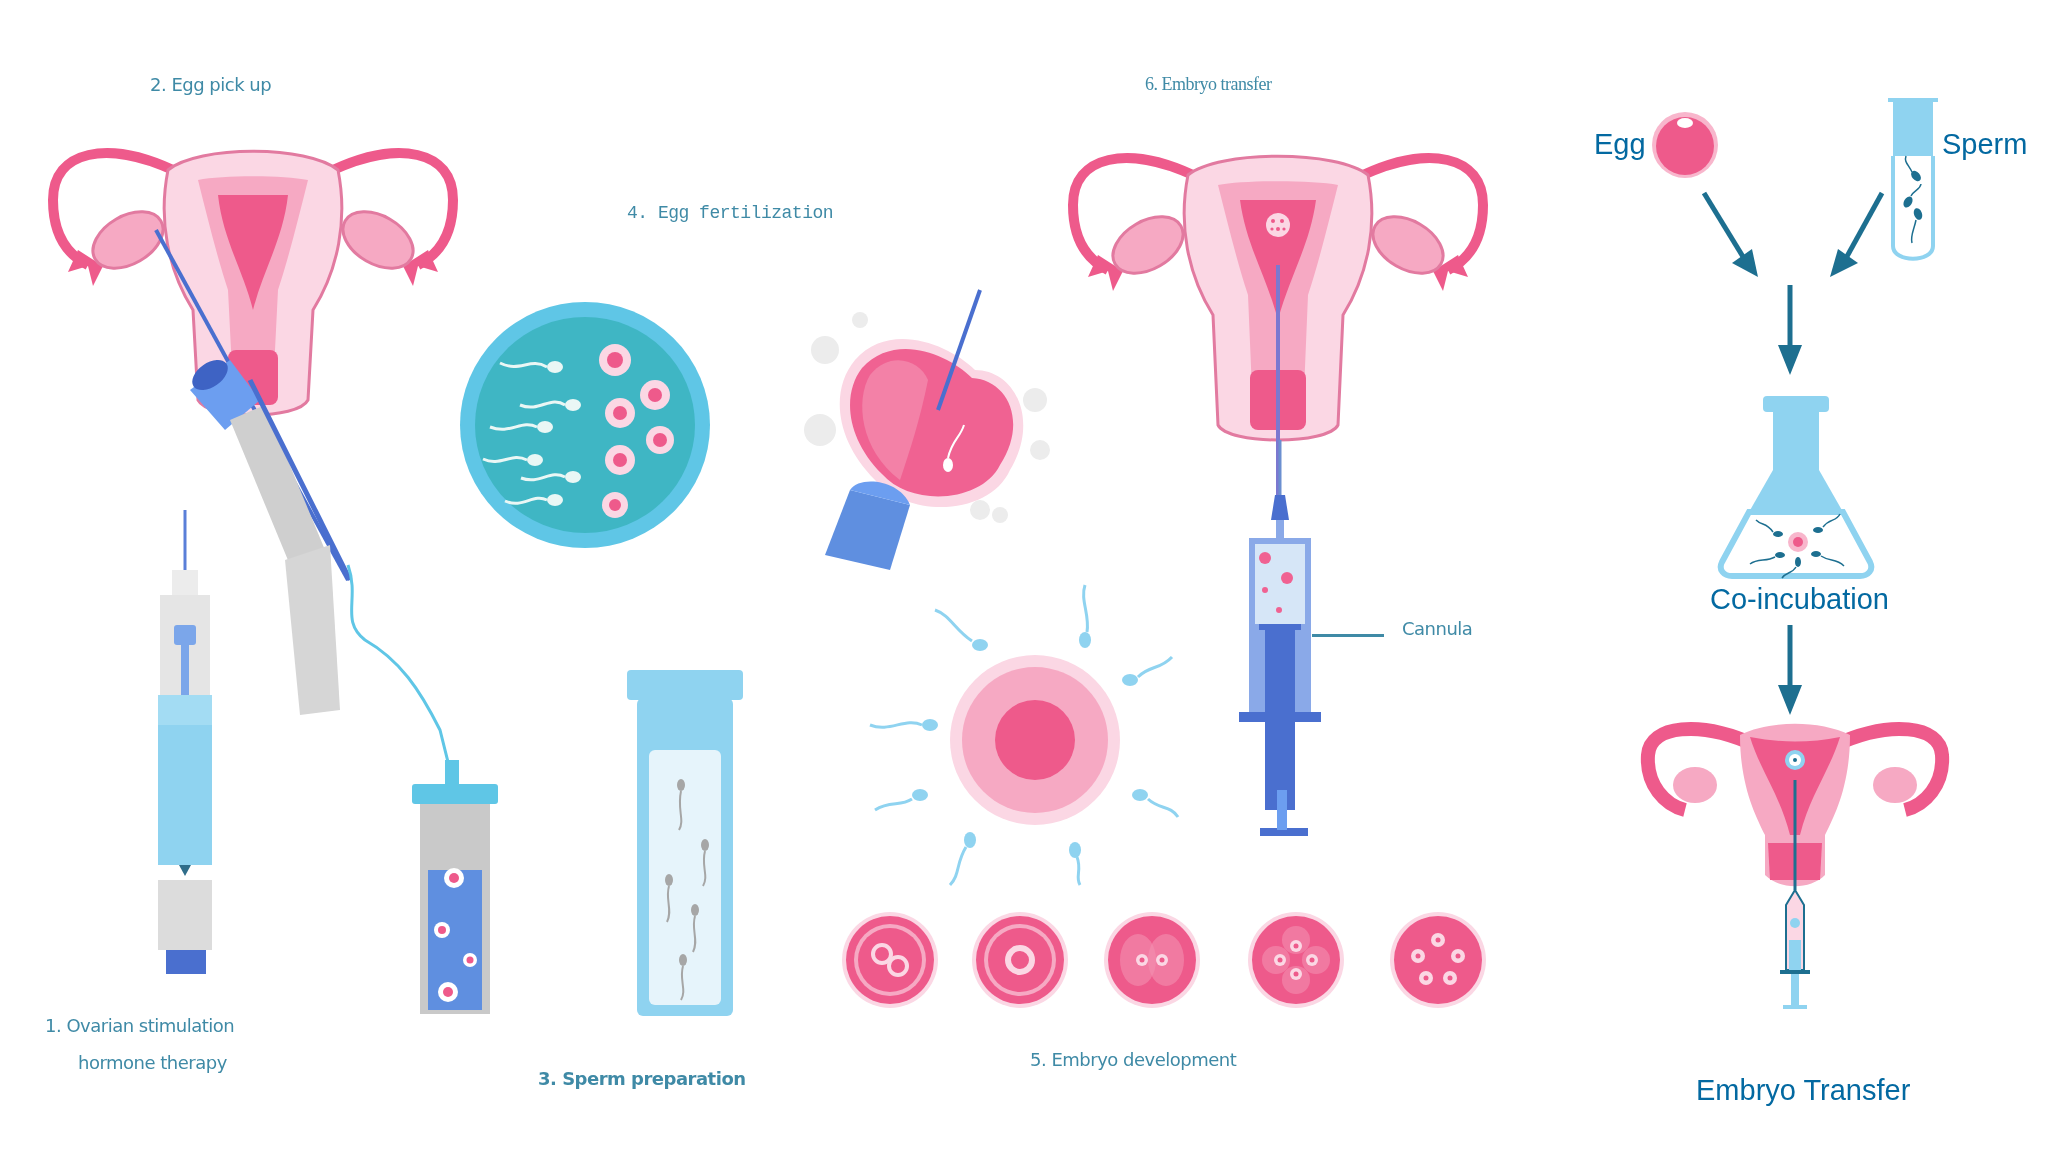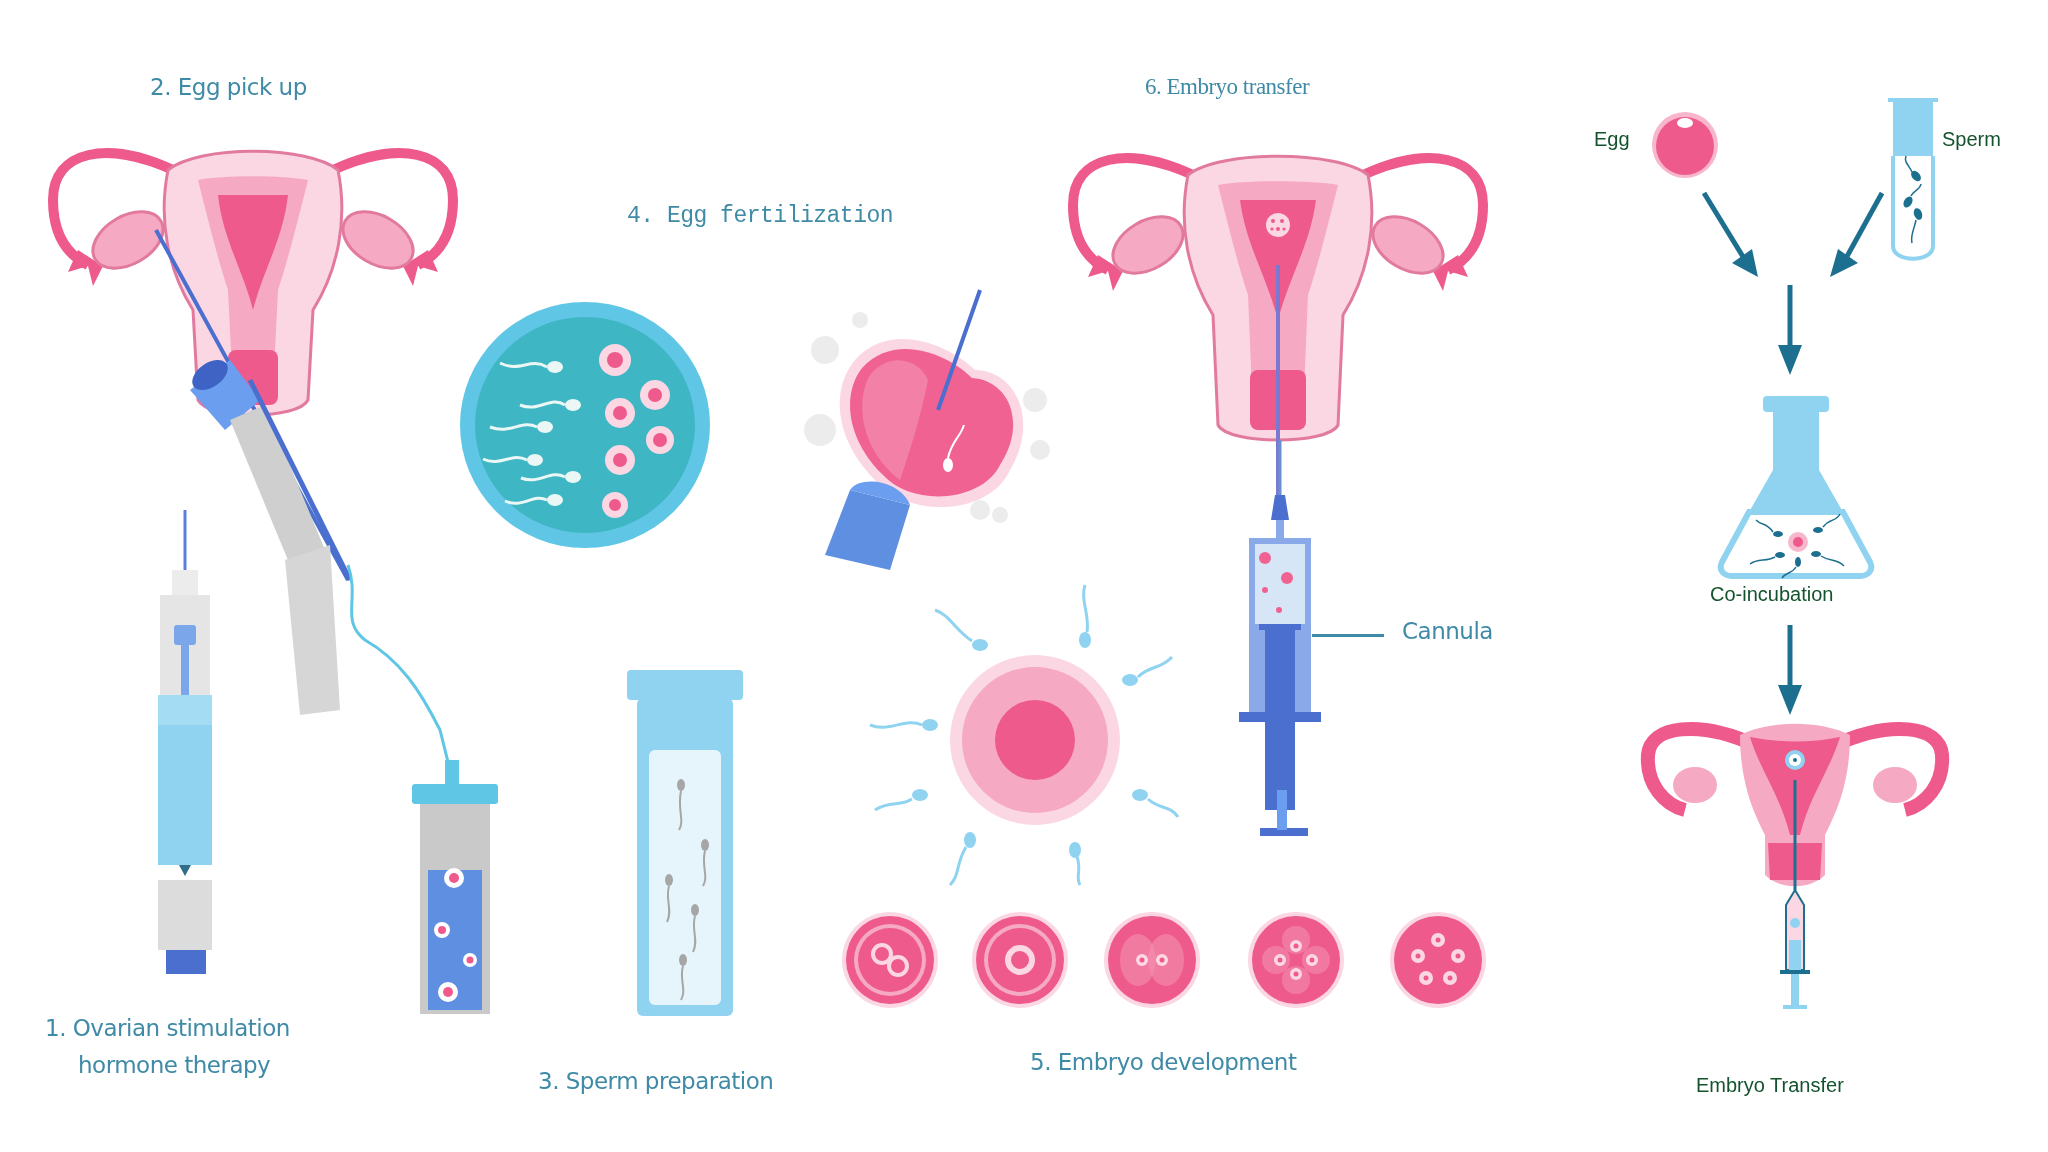--- a/index.html
+++ b/index.html
@@ -1,30 +1,30 @@
 <!DOCTYPE html>
 <html><head>
 <meta charset="utf-8">
 <style>
   html, body { margin:0; padding:0; background:#ffffff; }
   body { width:2048px; height:1152px; position:relative; overflow:hidden; font-family:"DejaVu Sans", sans-serif; }
   .abs { position:absolute; }
-  .step-label { position:absolute; color:#3f8aa6; font-size:23px; font-family:"DejaVu Sans", sans-serif; letter-spacing:-0.5px; white-space:nowrap; text-align:right; }
-  .flow-label { position:absolute; color:#14532d; font-size:20px; font-family:"Liberation Sans", sans-serif; white-space:nowrap; text-align:center; }
+  .step-label { position:absolute; color:#3f8aa6; font-size:18px; font-family:"DejaVu Sans", sans-serif; letter-spacing:-0.5px; white-space:nowrap; text-align:right; }
+  .flow-label { position:absolute; color:#0369a1; font-size:29px; font-family:"Liberation Sans", sans-serif; white-space:nowrap; text-align:center; }
   svg { position:absolute; overflow:visible; }
 </style>
 </head>
 <body>
 
 <div class="step-label" style="left:150px;top:74px;">2. Egg pick up</div>
 <div class="step-label" style="left:627px;top:203px;font-family:Liberation Mono, monospace;">4. Egg fertilization</div>
 <div class="step-label" style="left:1145px;top:74px;font-family:Liberation Serif, serif;">6. Embryo transfer</div>
 <div class="step-label" style="left:45px;top:1015px;">1. Ovarian stimulation</div>
 <div class="step-label" style="left:78px;top:1052px;">hormone therapy</div>
-<div class="step-label" style="left:538px;top:1068px;">3. Sperm preparation</div>
+<div class="step-label" style="left:538px;top:1068px;font-weight:bold;">3. Sperm preparation</div>
 <div class="step-label" style="left:1030px;top:1049px;">5. Embryo development</div>
 <div class="step-label" style="left:1390px;top:618px;margin-left:12px;">Cannula</div>
 
 <div class="abs" style="left:1312px;top:634px;width:72px;height:3px;background:#3f8aa6;"></div>
 
 <svg style="left:48px;top:140px;" width="410" height="300" viewBox="0 0 410 300">
 
   <path d="M125,30 C60,0 5,10 5,60 C5,95 20,115 40,125" fill="none" stroke="#ee5a8b" stroke-width="10"></path>
   <path d="M285,30 C350,0 405,10 405,60 C405,95 390,115 370,125" fill="none" stroke="#ee5a8b" stroke-width="10"></path>
   <path d="M30,110 l-10,22 l20,-6 l5,20 l10,-20" fill="#ee5a8b"></path>

